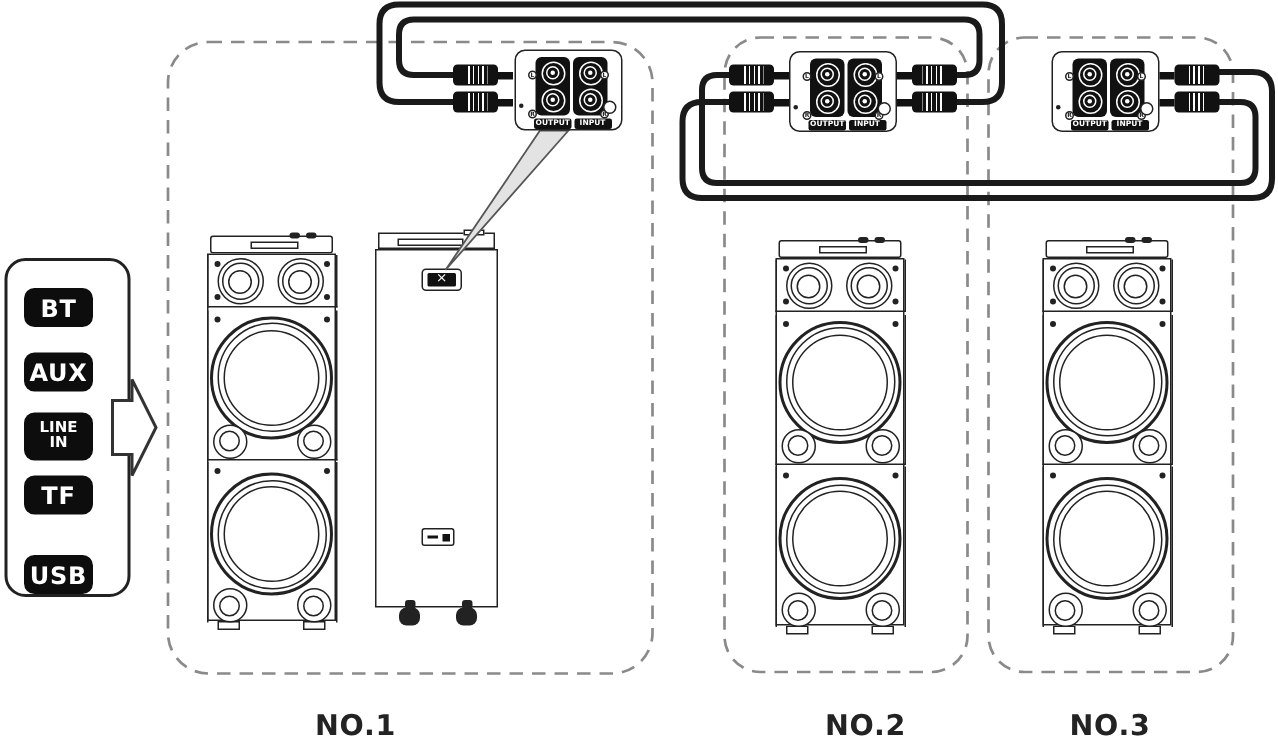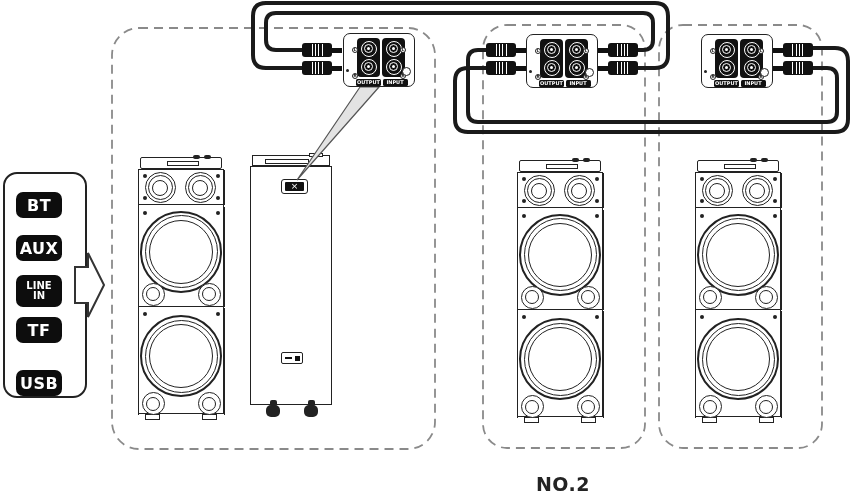--- a/index.html
+++ b/index.html
@@ -83,21 +83,21 @@
   .lowplate{left:30px;top:185px;width:22px;height:12px;border:1.5px solid #222;border-radius:2px;background:#fff;}
   .lowplate::before{content:"";position:absolute;right:2px;top:2.5px;width:5px;height:5px;background:#111;}
   .lowplate::after{content:"";position:absolute;left:3px;top:4px;width:7px;height:2px;background:#111;}
   .wheel{bottom:-13px;width:14px;height:17px;}
   .wheel .ax{top:0;left:3.5px;width:7px;height:6px;background:#222;border-radius:2px;}
   .wheel .tire{bottom:0;left:0;width:14px;height:12px;background:#222;border-radius:5px;}
   .wheel.l{left:15px}.wheel.r{right:13px}
 
   
   .grplabel{top:473px;width:110px;text-align:center;font-size:19px;font-weight:bold;color:#232323;letter-spacing:0.5px;}
-  .gl1{left:182px}.gl2{left:508px}.gl3{left:685px}
+  .gl1{left:182px}.gl2{left:522px}.gl3{left:685px}
 </style>
 </head>
 <body>
 
 <main class="canvas">
 
   <svg width="852" height="498" viewBox="0 0 852 498">
     <g fill="none" stroke="#8a8a8a" stroke-width="1.8" stroke-dasharray="9 6">
       <rect x="112" y="28" width="323" height="421" rx="27"></rect>
       <rect x="483" y="25" width="162" height="423" rx="24"></rect>
@@ -338,15 +338,17 @@
       <div class="pbody"></div>
       <div class="ridges"></div>
       <div class="ptip"></div>
     </div>
   <div class="plug flip" style="left:773px;top:61px">
       <div class="pbody"></div>
       <div class="ridges"></div>
       <div class="ptip"></div>
     </div>
 
+  <div class="grplabel gl1">NO.1</div>
   <div class="grplabel gl2">NO.2</div>
+  <div class="grplabel gl3">NO.3</div>
 
 </main>
 
 </body></html>

